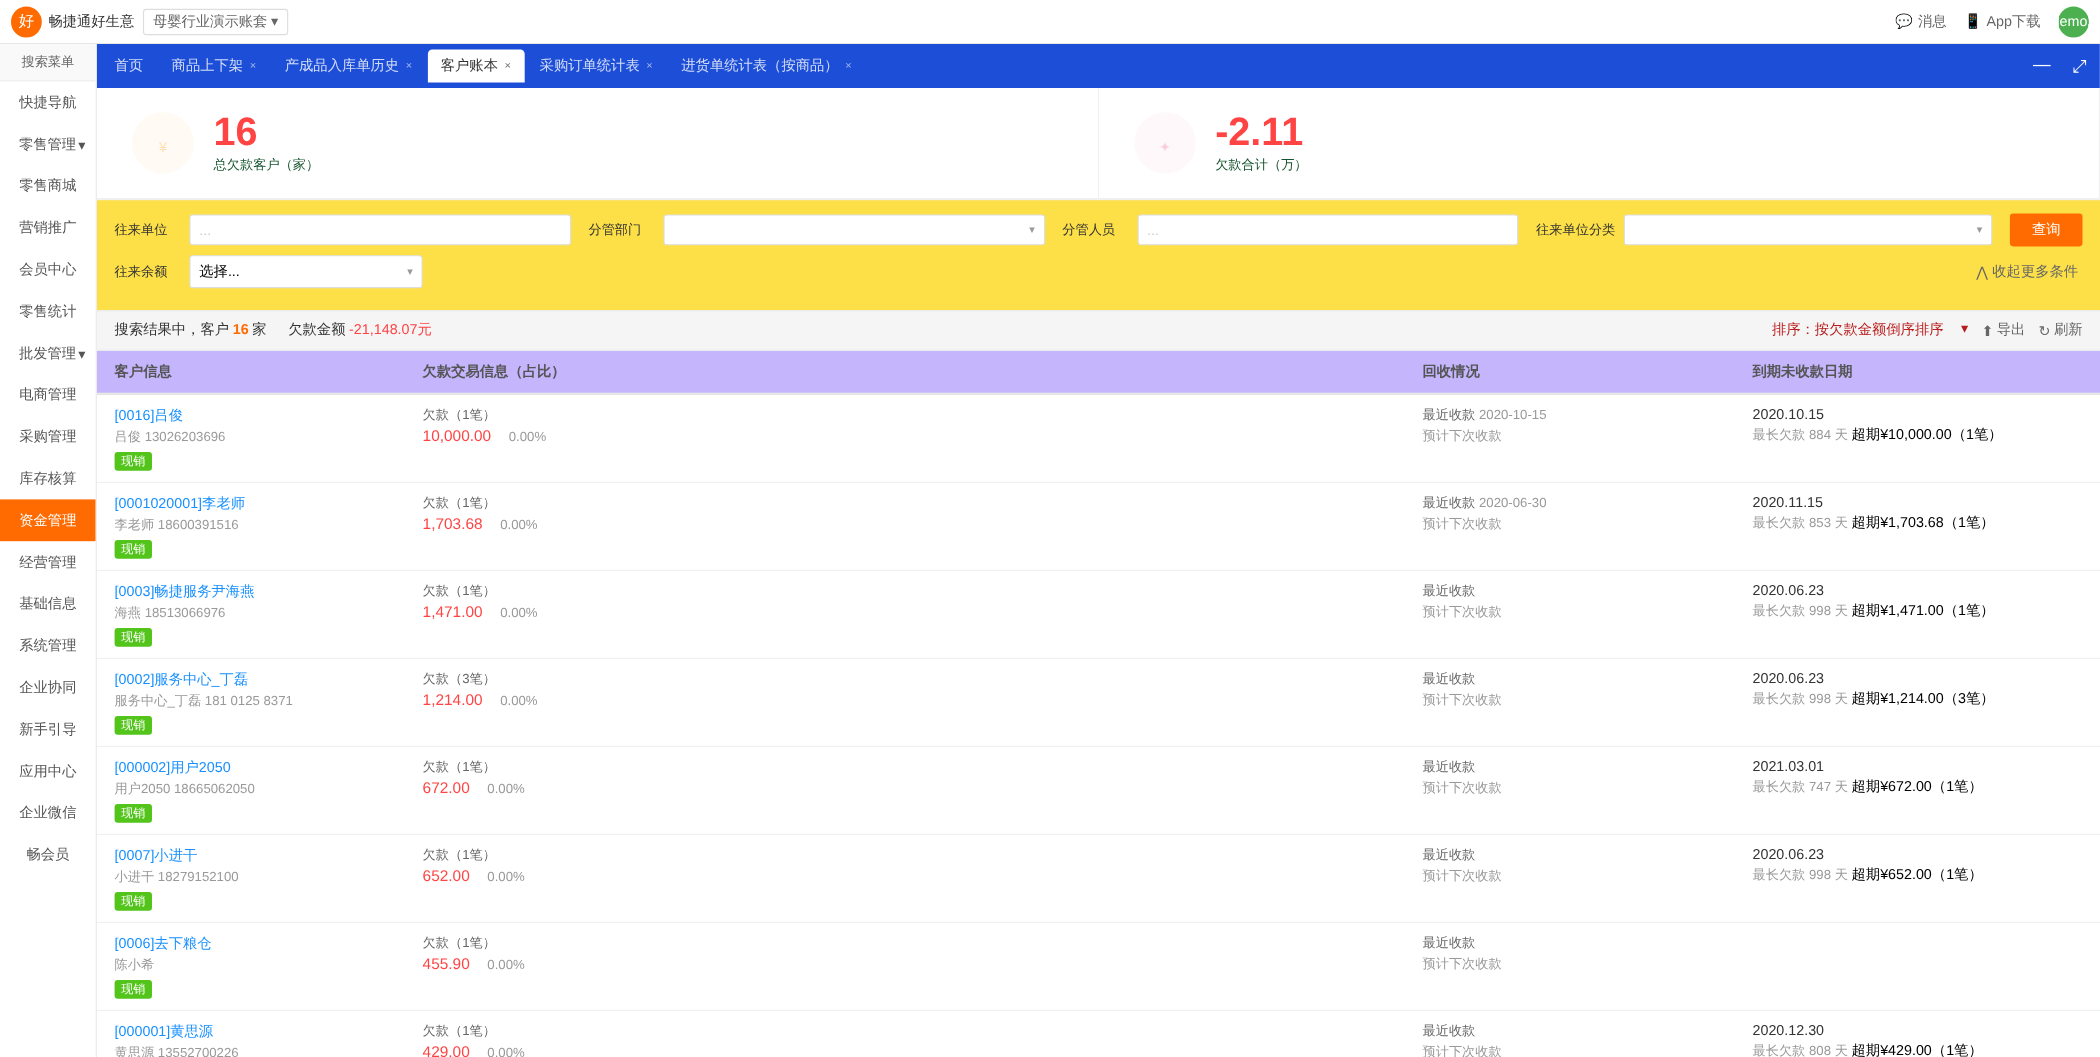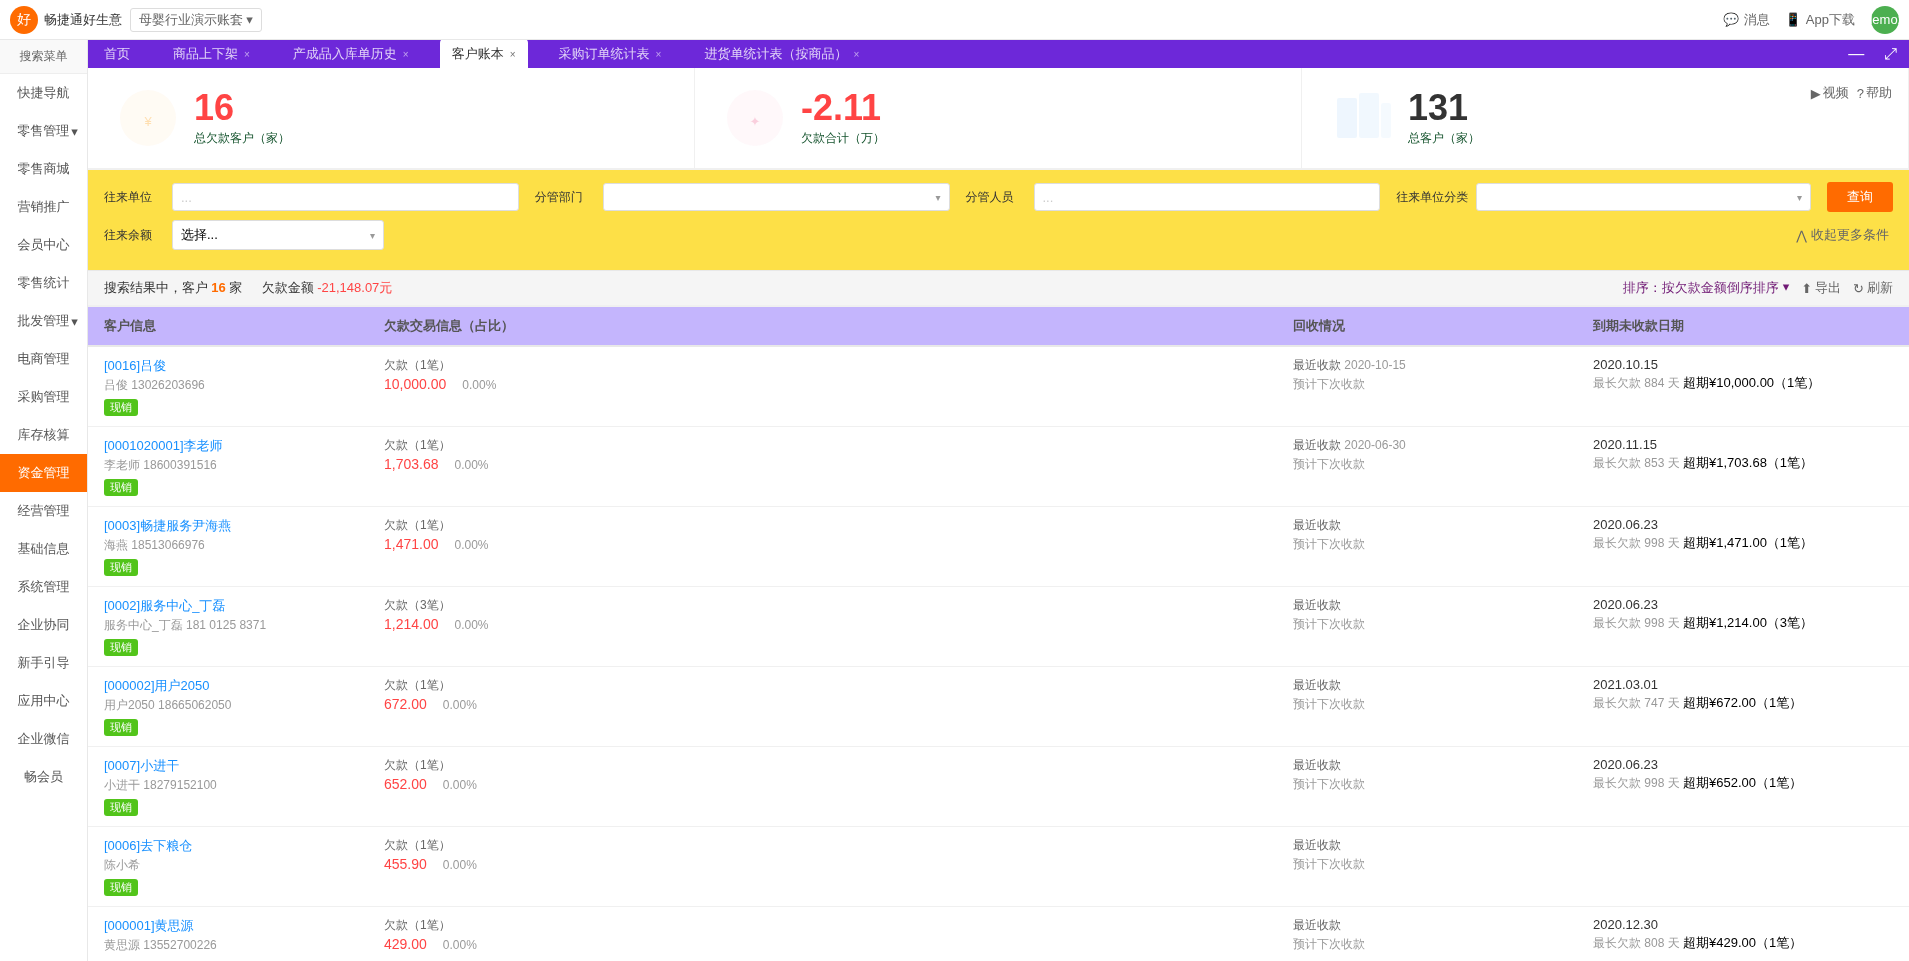--- a/index.html
+++ b/index.html
@@ -27,21 +27,21 @@
     .sidebar-search { padding: 8px; background: #f9f9f9; text-align: center; border-bottom: 1px solid #eee; }
     .sidebar-search span { font-size: 12px; color: #666; }
     .sidebar-item { padding: 10px 4px; text-align: center; cursor: pointer; color: #555; font-size: 12px; transition: background 0.2s; }
     .sidebar-item.active { background: #ff6b00; color: white; }
     .sidebar-item.with-arrow { display: flex; align-items: center; justify-content: center; gap: 2px; padding-left: 12px; }
     
     
     .content-area { flex: 1; display: flex; flex-direction: column; overflow: hidden; }
     
     
-    .tab-bar { display: flex; align-items: center; background: #6d28d9; padding: 0 4px; height: 28px; gap: 19px; }
+    .tab-bar { display: flex; align-items: center; background: #1d4ed8; padding: 0 4px; height: 40px; gap: 2px; }
     .tab { display: flex; align-items: center; padding: 6px 12px; font-size: 12px; cursor: pointer; border-radius: 4px 4px 0 0; gap: 6px; color: rgba(255,255,255,0.8); white-space: nowrap; }
     .tab.active { background: #fff; color: #333; border-radius: 4px 4px 0 0; }
     .tab-close { font-size: 10px; opacity: 0.7; cursor: pointer; }
     .tab-actions { margin-left: auto; display: flex; gap: 4px; }
     .tab-action-btn { color: white; padding: 4px 8px; cursor: pointer; font-size: 16px; }
     
     
     .page-content { flex: 1; overflow-y: auto; background: #f0f0f0; }
     
     
@@ -67,21 +67,21 @@
     .filter-select { flex: 1; border: 1px solid #ddd; border-radius: 3px; padding: 5px 8px; font-size: 12px; display: flex; align-items: center; justify-content: space-between; cursor: pointer; background: #fff; min-height: 28px; }
     .filter-select .arrow { color: #999; font-size: 10px; }
     .search-btn { background: #ff6b00; color: white; border: none; padding: 6px 20px; border-radius: 3px; cursor: pointer; font-size: 13px; white-space: nowrap; }
     .collapse-btn { display: flex; align-items: center; justify-content: center; gap: 4px; color: #666; font-size: 12px; cursor: pointer; padding: 4px; }
     
     
     .results-bar { background: #f5f5f5; padding: 8px 16px; display: flex; align-items: center; justify-content: space-between; border-top: 1px solid #e8e8e8; }
     .results-info { font-size: 12px; color: #666; }
     .results-info span { color: #333; }
     .results-actions { display: flex; gap: 12px; align-items: center; }
-    .sort-select { font-size: 12px; color: #701a75; display: flex; gap: 4px; cursor: pointer; }
+    .sort-select { font-size: 12px; color: #b91c1c; display: flex; gap: 16px; cursor: pointer; }
     .action-link { font-size: 12px; color: #666; cursor: pointer; display: flex; align-items: center; gap: 3px; }
     
     
     .data-table { background: #fff; margin-top: 2px; }
     .table-header { display: grid; grid-template-columns: 280px 1fr 300px 300px; background: #c4b5fd; border-bottom: 2px solid #e8e8e8; padding: 10px 16px; }
     .th { font-size: 13px; color: #555; font-weight: 600; }
     .table-row-wrapper { border-bottom: 1px solid #f0f0f0; }
     .table-row { display: grid; grid-template-columns: 280px 1fr 300px 300px; padding: 10px 16px; align-items: start; }
     .customer-info { }
     .customer-name { color: #1890ff; font-size: 13px; cursor: pointer; font-weight: 500; }
@@ -260,43 +260,20 @@
                 <circle cx="30" cy="30" r="28" fill="#f06292" opacity="0.15"></circle>
                 <text x="30" y="38" text-anchor="middle" font-size="24" fill="#f06292">✦</text>
               </svg>
             </div>
             <div class="stat-info">
               <div class="stat-number red">-2.11</div>
               <div class="stat-label">欠款合计（万）</div>
             </div>
           </div>
 
-          <div class="stat-card">
-            <div class="stat-icon">
-              <svg width="60" height="60" viewBox="0 0 60 60">
-                <rect x="5" y="10" width="20" height="40" rx="2" fill="#90caf9" opacity="0.5"></rect>
-                <rect x="27" y="5" width="20" height="45" rx="2" fill="#90caf9" opacity="0.4"></rect>
-                <rect x="49" y="15" width="10" height="35" rx="2" fill="#90caf9" opacity="0.3"></rect>
-              </svg>
-            </div>
-            <div class="stat-info">
-              <div class="stat-number dark">131</div>
-              <div class="stat-label">总客户（家）</div>
-            </div>
-            <div class="stat-card-actions">
-              <div class="stat-card-action">
-                <span>▶</span>
-                <span>视频</span>
-              </div>
-              <div class="stat-card-action">
-                <span>?</span>
-                <span>帮助</span>
-              </div>
-            </div>
-          </div>
         </div>
 
         <div class="filter-area">
           <div class="filter-row">
             <div class="filter-item">
               <span class="filter-label">往来单位</span>
               <div class="filter-input">
                 <span class="dots">...</span>
               </div>
             </div>

